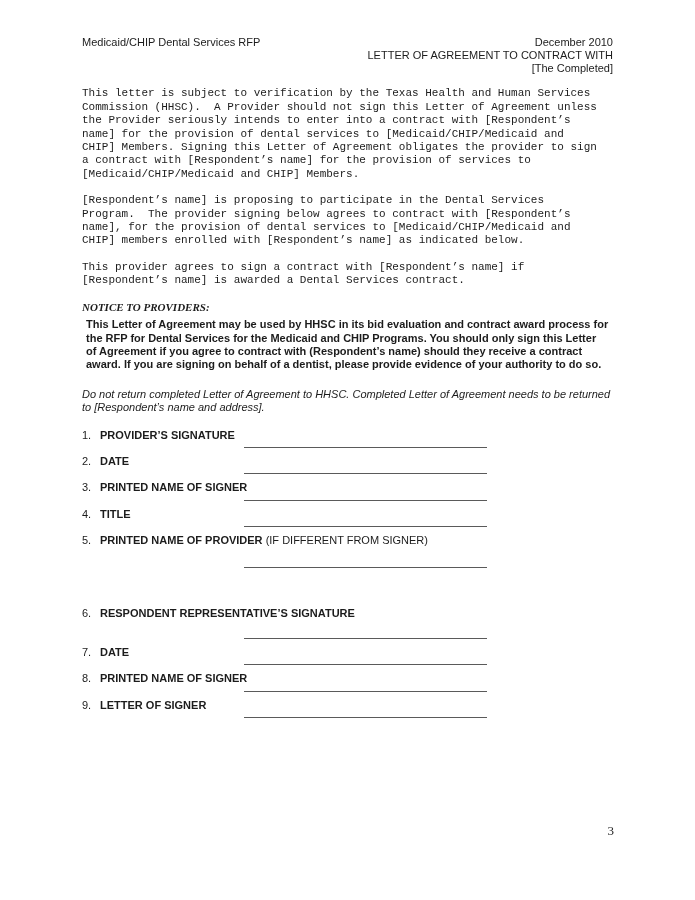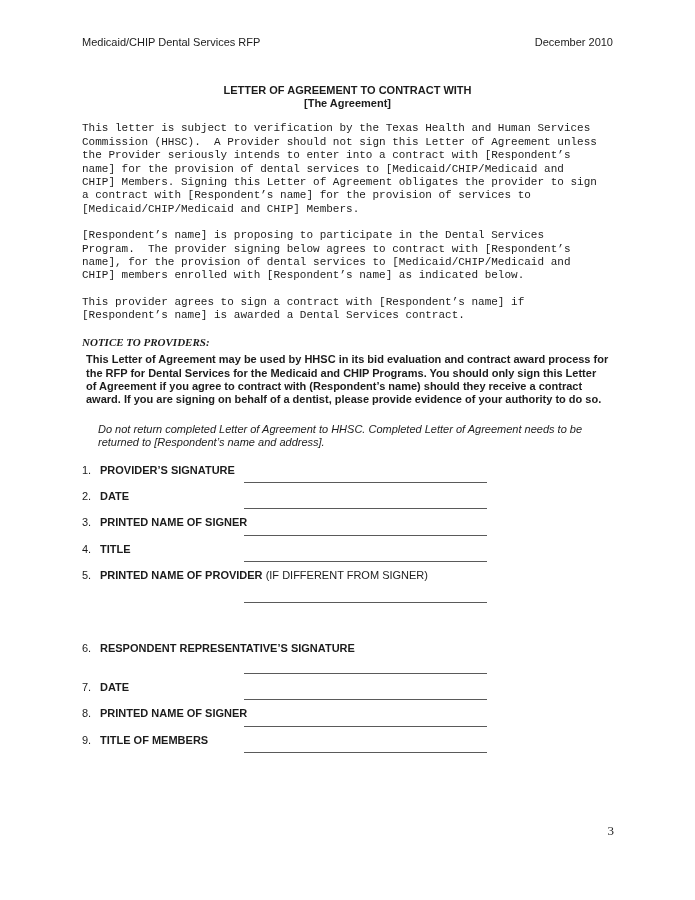--- a/index.html
+++ b/index.html
@@ -11,29 +11,28 @@
     box-sizing: border-box;
     padding: 36px 82px 0 82px;
     font-family: "Liberation Sans", sans-serif;
     font-size: 11px;
     line-height: 13.4px;
     color: #1c1c1c;
     overflow: hidden;
   }
   .header { display: flex; justify-content: space-between; }
   .title-block {
-    text-align: center;
-    font-weight: bold;
-    margin-top: 35px;
+    text-align: right;
+    font-weight: normal;
     line-height: 12.5px;
   }
   .body-p { margin: 13px 16px 0 0; font-family: Liberation Mono, monospace; }
   .notice-heading { font-weight: bold; font-style: italic; margin: 13px 0 0 0; font-family: Liberation Serif, serif; }
   .notice-body { font-weight: bold; margin: 4px; }
-  .return-note { font-style: italic; margin: 16px 0 0 16px; }
+  .return-note { font-style: italic; margin: 16px 0 0 0; }
   .sig-section { margin-top: 14px; }
   .sig-row { white-space: nowrap; }
   .sig-num { display: inline-block; width: 18px; font-weight: normal; }
   .sig-label { font-weight: bold; }
   .sig-suffix { font-weight: normal; }
   .sig-line {
     height: 0;
     border-bottom: 1px solid #5a5a5a;
     width: 243px;
     margin: 5px 0 7px 162px;
@@ -55,21 +54,21 @@
 
 <div class="page">
 
   <div class="header">
     <span>Medicaid/CHIP Dental Services RFP</span>
     <span>December 2010</span>
   </div>
 
   <div class="title-block">
     <div>LETTER OF AGREEMENT TO CONTRACT WITH</div>
-    <div>[The Agreement]</div>
+    <div>[The Completed]</div>
   </div>
 
   <p class="body-p">This letter is subject to verification by the Texas Health and Human Services Commission (HHSC).&nbsp; A Provider should not sign this Letter of Agreement unless the Provider seriously intends to enter into a contract with [Respondent’s name] for the provision of dental services to [Medicaid/CHIP/Medicaid and CHIP] Members. Signing this Letter of Agreement obligates the provider to sign a contract with [Respondent’s name] for the provision of services to [Medicaid/CHIP/Medicaid and CHIP] Members.</p>
   <p class="body-p">[Respondent’s name] is proposing to participate in the Dental Services Program.&nbsp; The provider signing below agrees to contract with [Respondent’s name], for the provision of dental services to [Medicaid/CHIP/Medicaid and CHIP] members enrolled with [Respondent’s name] as indicated below.</p>
   <p class="body-p">This provider agrees to sign a contract with [Respondent’s name] if [Respondent’s name] is awarded a Dental Services contract.</p>
 
   <p class="notice-heading">NOTICE TO PROVIDERS:</p>
   <p class="notice-body">This Letter of Agreement may be used by HHSC in its bid evaluation and contract award process for the RFP for Dental Services for the Medicaid and CHIP Programs. You should only sign this Letter of Agreement if you agree to contract with (Respondent’s name) should they receive a contract award. If you are signing on behalf of a dentist, please provide evidence of your authority to do so.</p>
 
   <p class="return-note">Do not return completed Letter of Agreement to HHSC. Completed Letter of Agreement needs to be returned to [Respondent’s name and address].</p>
@@ -110,21 +109,21 @@
       <span class="sig-num">7.</span><span class="sig-label">DATE</span>
     </div>
     <div class="sig-line"></div>
 
     <div class="sig-row">
       <span class="sig-num">8.</span><span class="sig-label">PRINTED NAME OF SIGNER</span>
     </div>
     <div class="sig-line"></div>
 
     <div class="sig-row">
-      <span class="sig-num">9.</span><span class="sig-label">TITLE OF MEMBERS</span>
+      <span class="sig-num">9.</span><span class="sig-label">LETTER OF SIGNER</span>
     </div>
     <div class="sig-line"></div>
 
   </div>
 
   <div class="page-number">3</div>
 
 </div>
 
 </body></html>

